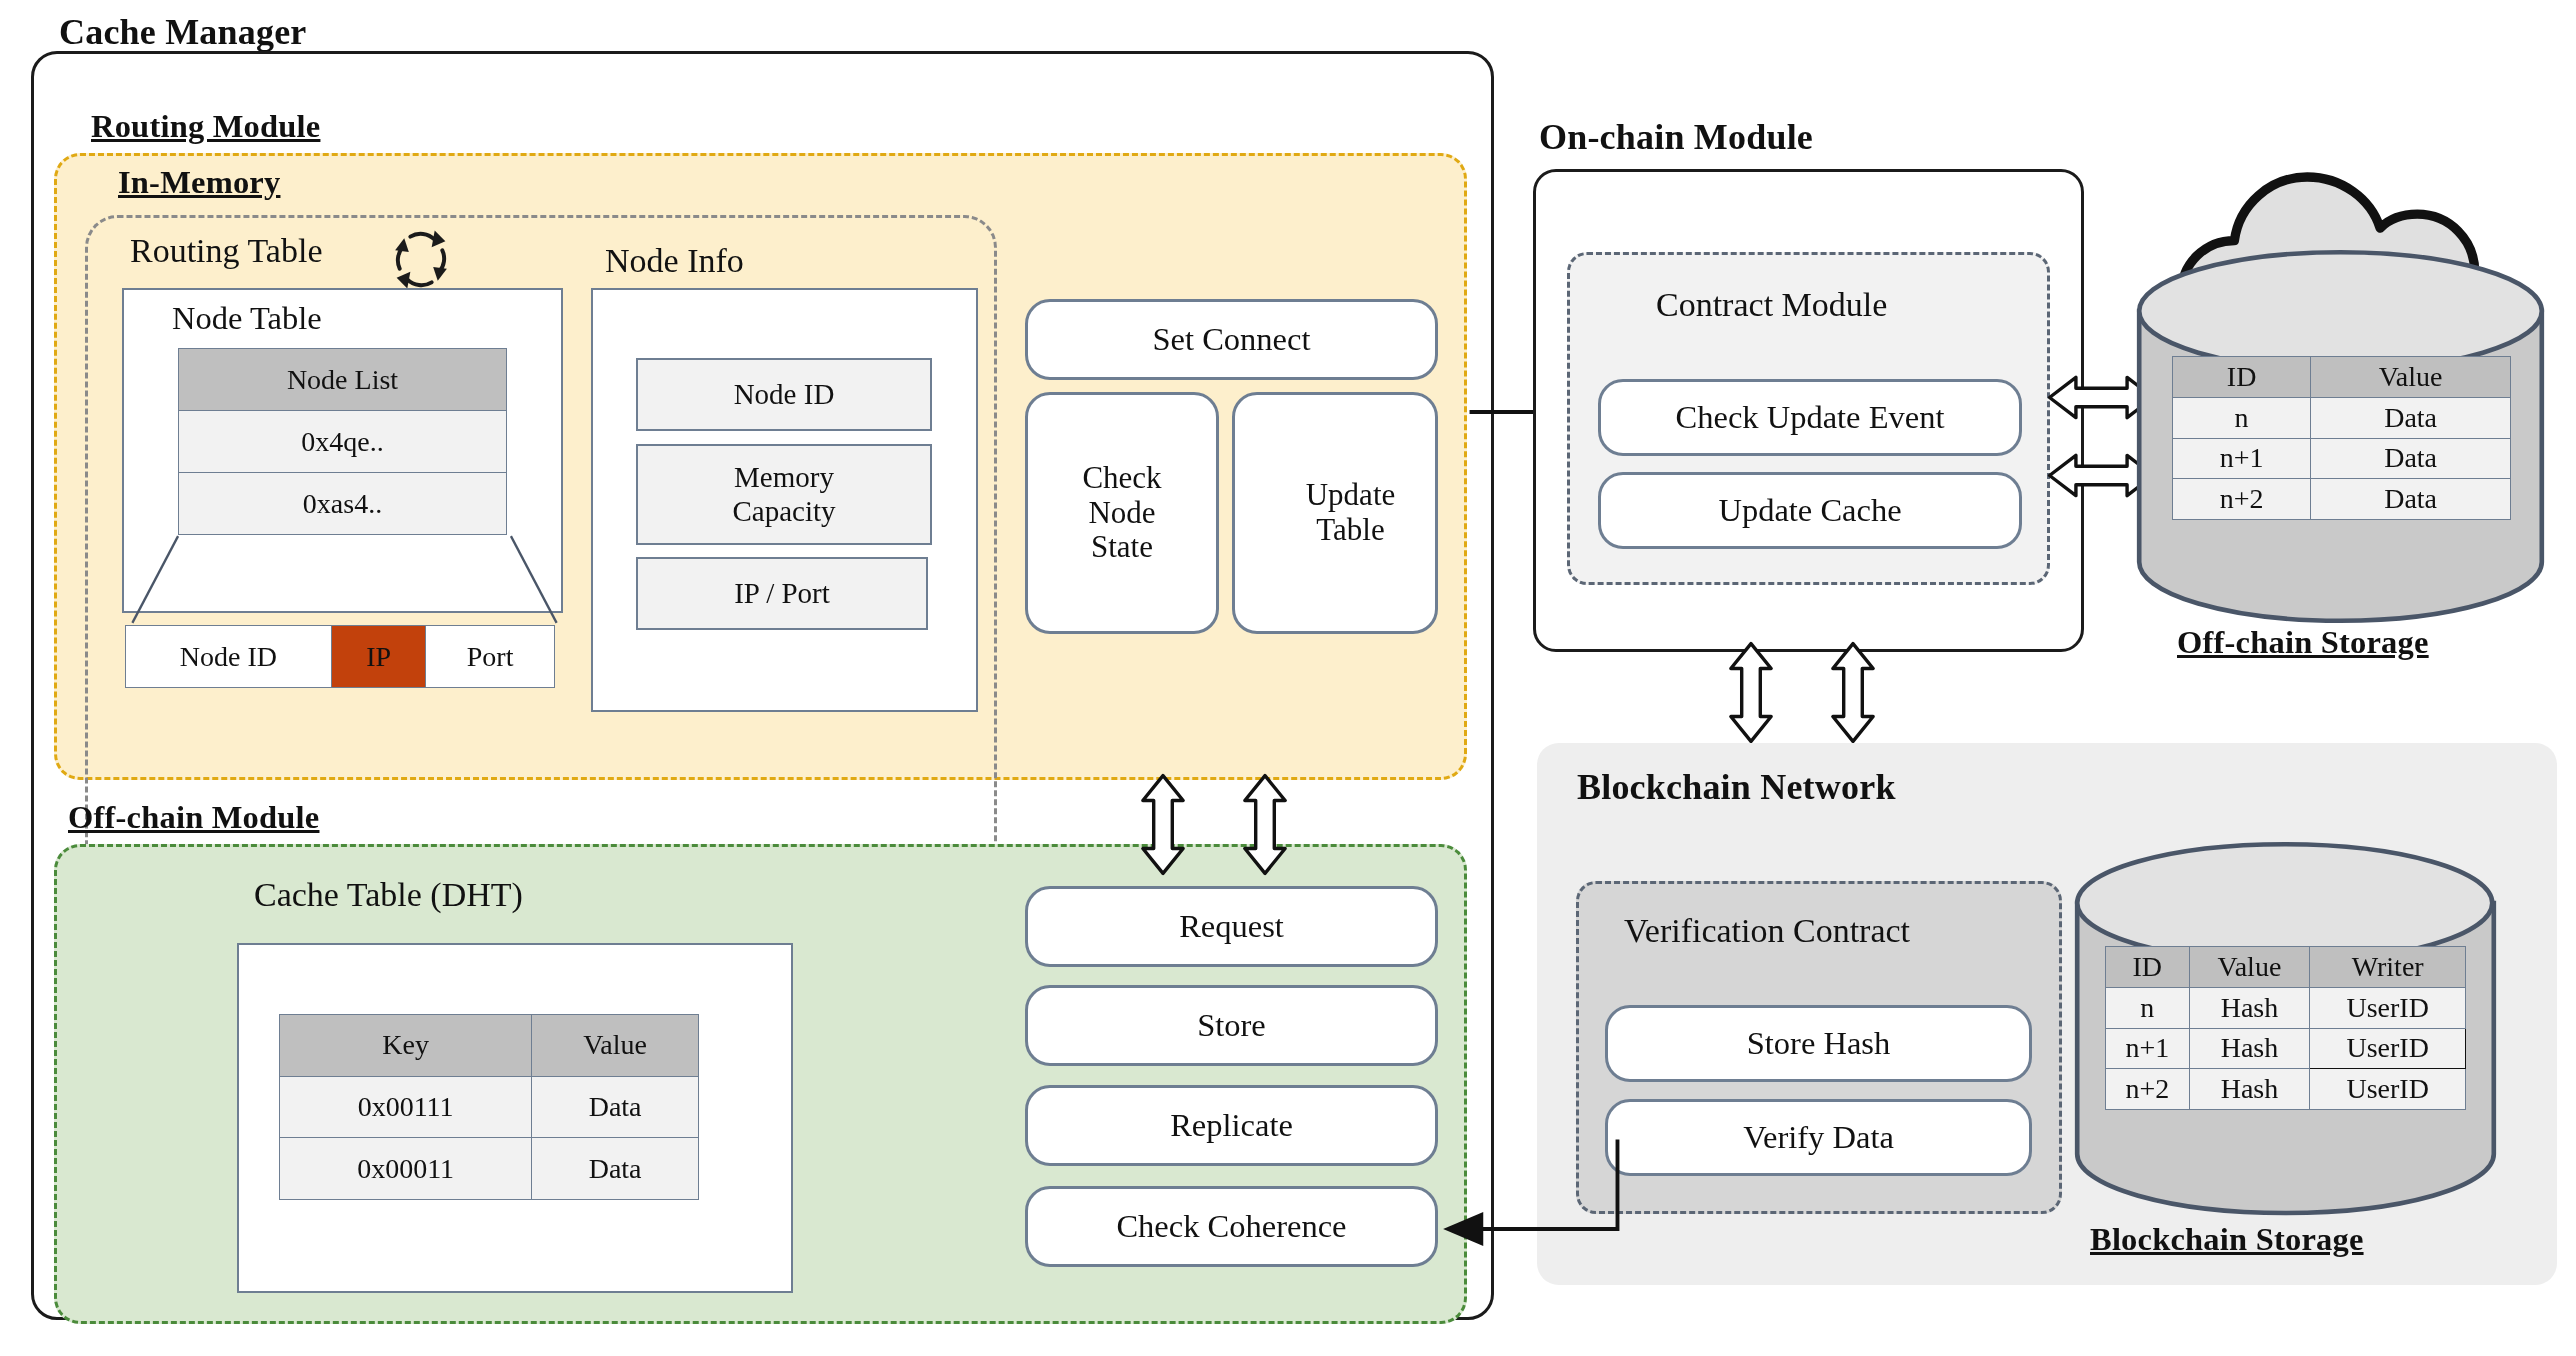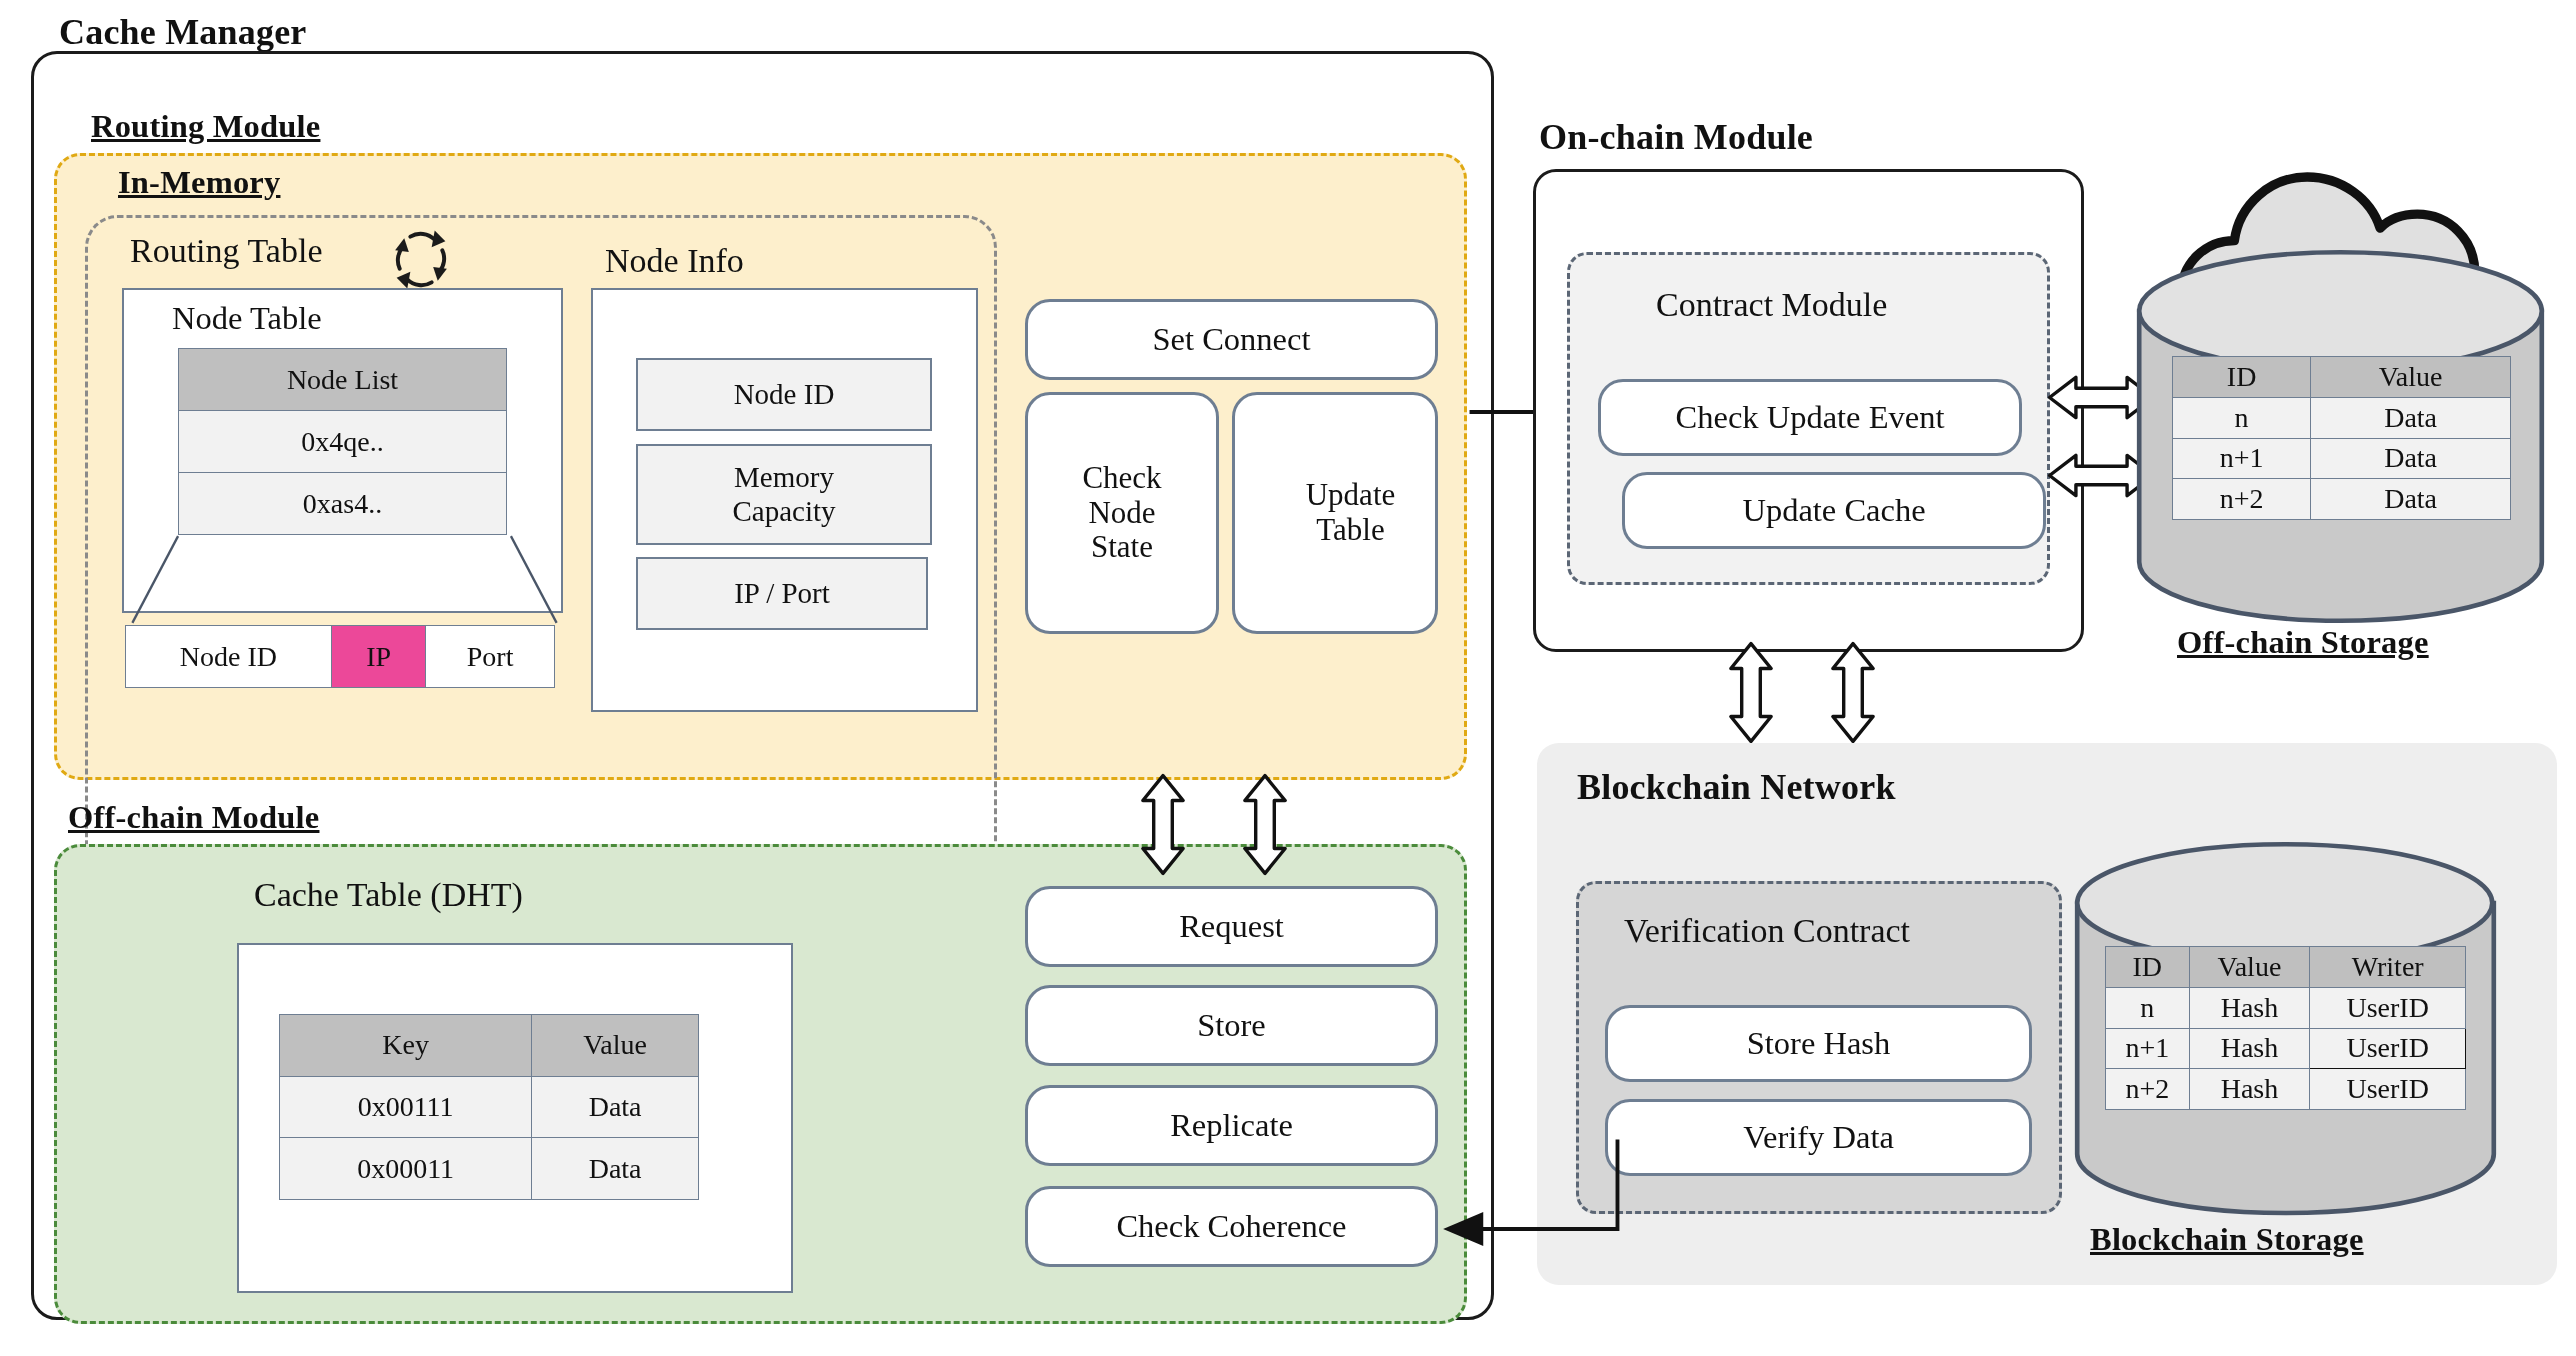--- a/index.html
+++ b/index.html
@@ -95,21 +95,21 @@
     <path d="M75 4 L16 116" stroke="#4a5668" stroke-width="3" fill="none"></path>
     <path d="M505 4 L564 116" stroke="#4a5668" stroke-width="3" fill="none"></path>
   </svg>
 </div>
 
 <div class="abs" style="left:125px;top:625px;width:430px;height:63px;">
   <table class="dt nb">
     <tbody>
         <tr>
       <td style="background:#fff;width:48%">Node ID</td>
-      <td style="background:#ec4899;width:22%">IP</td>
+      <td style="background:#c2410c;width:22%">IP</td>
       <td style="background:#fff;width:30%">Port</td>
     </tr>
   </tbody>
     </table>
 </div>
 
 <div class="abs cap" style="left:605px;top:242px;font-size:34px;">Node Info</div>
 <div class="abs panel" style="left:591px;top:288px;width:387px;height:424px;"></div>
 <div class="abs fbox" style="left:636px;top:358px;width:296px;height:73px;">Node ID</div>
 <div class="abs fbox" style="left:636px;top:444px;width:296px;height:101px;white-space:pre-line;">Memory
@@ -168,21 +168,21 @@
     <path d="M2 62 L104 62" stroke="#111" stroke-width="5" fill="none"></path>
     <polygon points="100,40 146,62 100,84" fill="#111"></polygon>
   </svg>
 </div>
 
 <div class="abs hd hd-xl" style="left:1539px;top:116px;">On-chain Module</div>
 <div class="abs onchain" style="left:1533px;top:169px;width:551px;height:483px;"></div>
 <div class="abs contract-panel" style="left:1567px;top:252px;width:483px;height:333px;"></div>
 <div class="abs cap" style="left:1656px;top:286px;font-size:34px;">Contract Module</div>
 <div class="abs btn" style="left:1598px;top:379px;width:424px;height:77px;">Check Update Event</div>
-<div class="abs btn" style="left:1598px;top:472px;width:424px;height:77px;margin-left:24px;">Update Cache</div>
+<div class="abs btn" style="left:1598px;top:472px;width:424px;height:77px;">Update Cache</div>
 
 <div class="abs" style="left:2048px;top:368px;width:107px;height:59px;">
   <svg width="107" height="59" viewBox="0 0 69 38">
     <polygon points="1,19 18,6 18,13 51,13 51,6 68,19 51,32 51,25 18,25 18,32" fill="#fff" stroke="#111" stroke-width="2.2" stroke-linejoin="round"></polygon>
   </svg>
 </div>
 <div class="abs" style="left:2048px;top:446px;width:107px;height:59px;">
   <svg width="107" height="59" viewBox="0 0 69 38">
     <polygon points="1,19 18,6 18,13 51,13 51,6 68,19 51,32 51,25 18,25 18,32" fill="#fff" stroke="#111" stroke-width="2.2" stroke-linejoin="round"></polygon>
   </svg>

